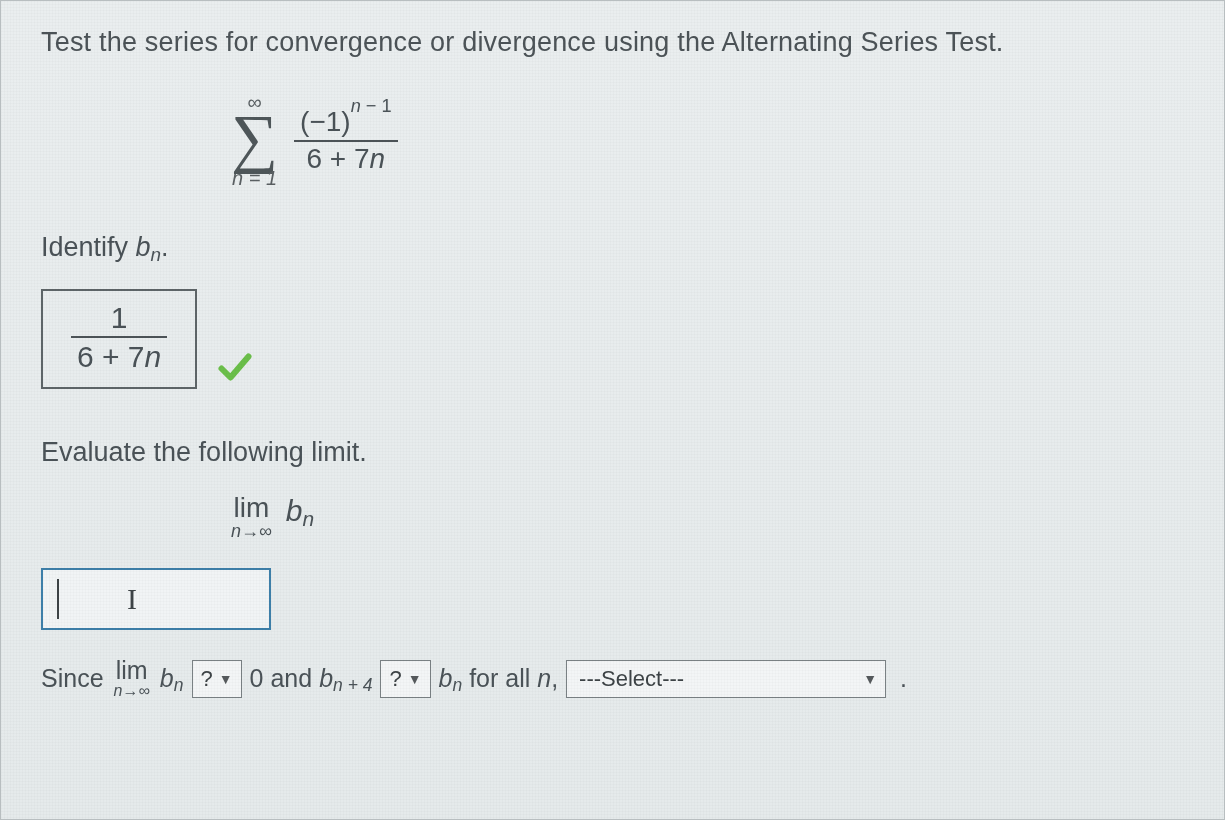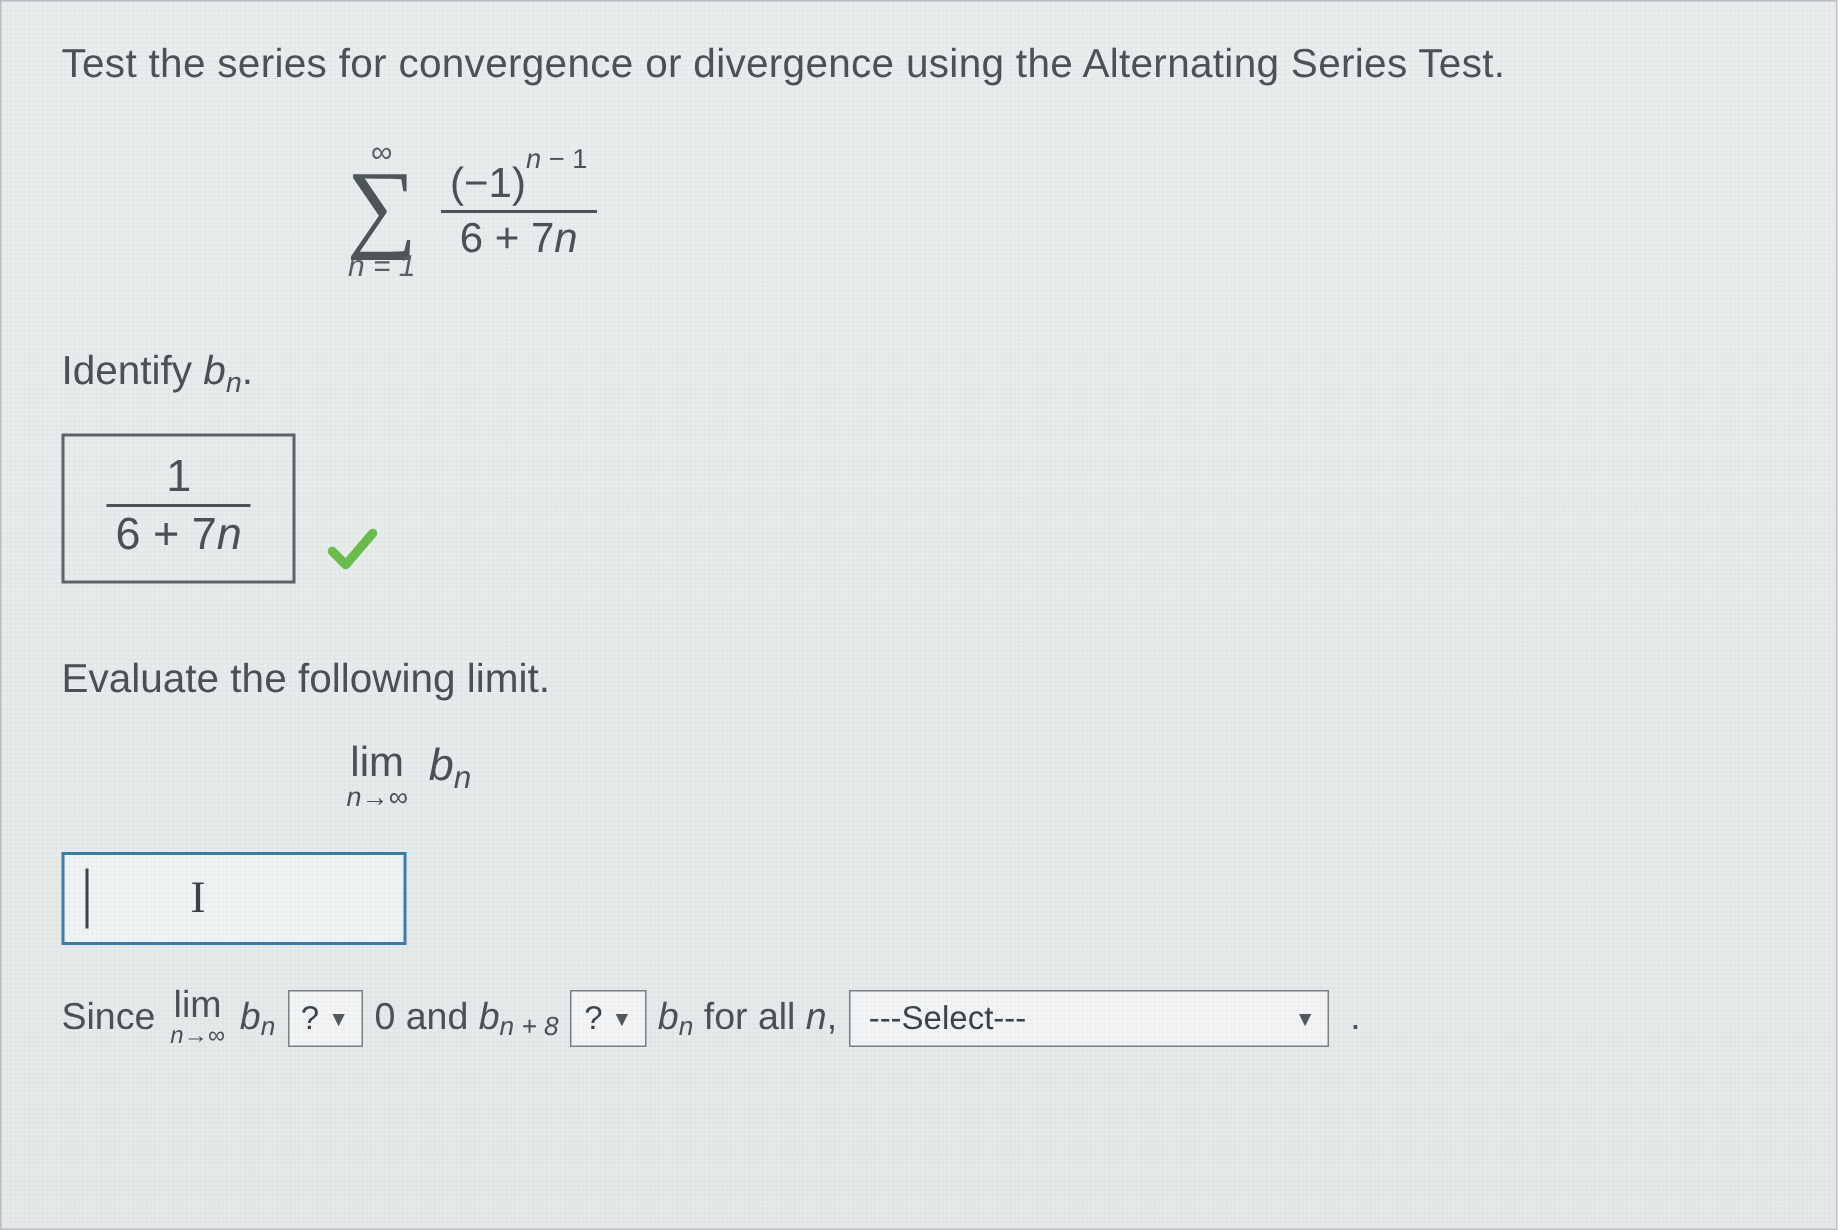--- a/index.html
+++ b/index.html
@@ -194,21 +194,21 @@
       <span class="t">lim</span>
       <span class="b">n→∞</span>
     </span>
     <span><span class="i">b</span><span class="sub">n</span></span>
 
     <span class="mini-select">
       <span>?</span>
       <span class="chev">▼</span>
     </span>
 
-    <span>0 and <span class="i">b</span><span class="sub">n + 8</span></span>
+    <span>0 and <span class="i">b</span><span class="sub">n + 4</span></span>
 
     <span class="mini-select">
       <span>?</span>
       <span class="chev">▼</span>
     </span>
 
     <span><span class="i">b</span><span class="sub">n</span> for all <span class="i">n</span>,</span>
 
     <span class="wide-select">
       <span>---Select---</span>

